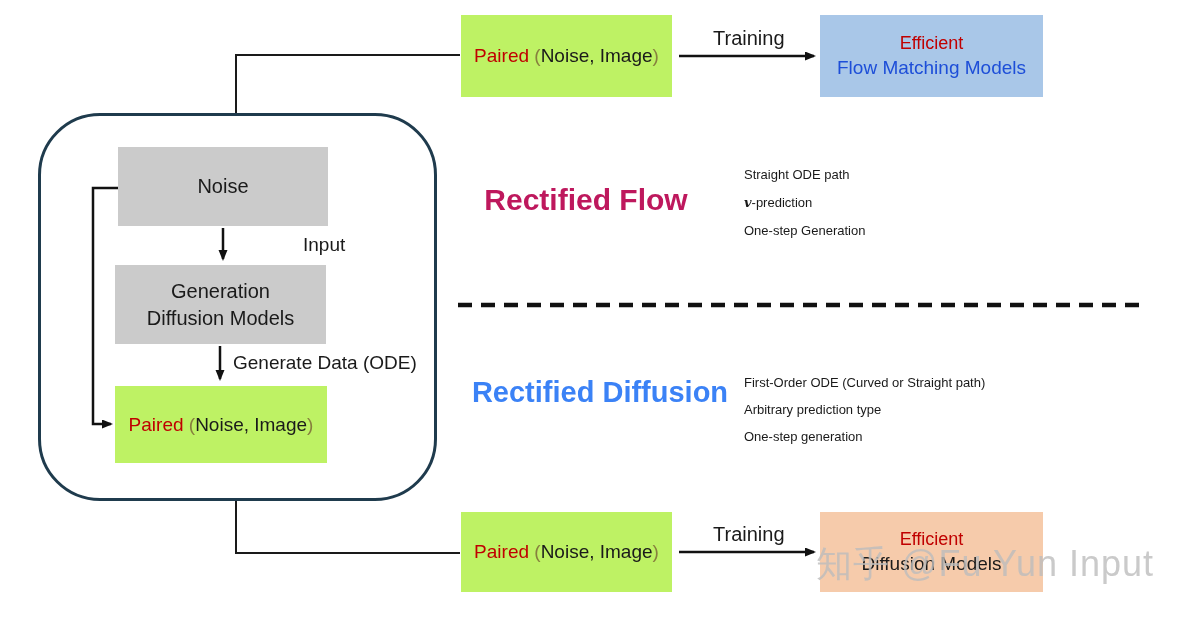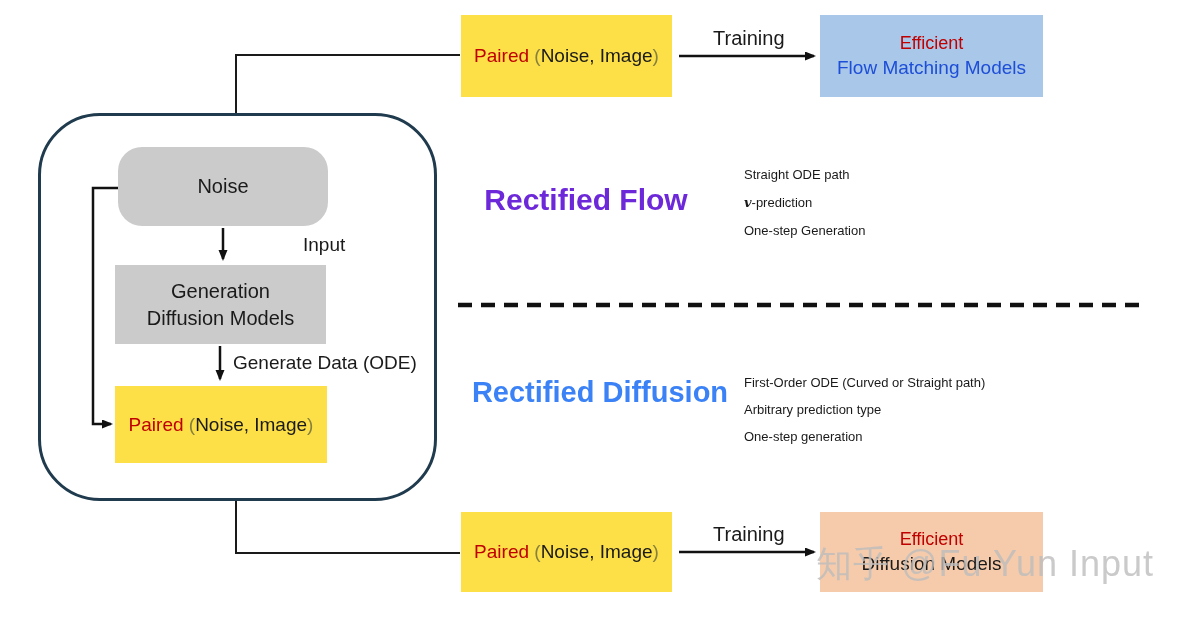--- a/index.html
+++ b/index.html
@@ -6,34 +6,34 @@
   body{
     width:1180px;height:618px;position:relative;background:#ffffff;
     font-family:"Liberation Sans", sans-serif;color:#1a1a1a;overflow:hidden;
   }
   svg.wires{position:absolute;left:0;top:0;width:1180px;height:618px;z-index:1;}
   .box{
     position:absolute;display:flex;align-items:center;justify-content:center;
     text-align:center;z-index:2;font-size:19px;line-height:1.35;
   }
   .gray-box{background:#CBCBCB;}
-  .yellow-box{background:#fde047;}
+  .yellow-box{background:#bef264;}
   .blue-box{background:#A9C7E8;}
   .orange-box{background:#F6CBAB;}
   .container-rect{
     position:absolute;left:38px;top:113px;width:399px;height:388px;
     border:3px solid #1F3B4D;border-radius:62px;box-sizing:border-box;z-index:1;
     background:transparent;
   }
   .red-text{color:#C00000;}
   .olive-text{color:#87803E;}
   .navy-text{color:#1d4ed8;}
   .arrow-label{position:absolute;z-index:3;font-size:19px;white-space:nowrap;text-align:right;}
   .section-title{position:absolute;z-index:3;text-align:center;font-weight:bold;}
-  .rf-title{left:460px;top:183px;width:252px;font-size:30px;color:#6d28d9;}
+  .rf-title{left:460px;top:183px;width:252px;font-size:30px;color:#be185d;}
   .rd-title{left:450px;top:372px;width:300px;font-size:29px;color:#3b82f6;line-height:41px;}
   .bullets{position:absolute;left:744px;z-index:3;font-size:13px;line-height:27px;white-space:nowrap;}
   .rf-bullets{top:161px;line-height:28px;}
   .rd-bullets{top:369px;}
   .math-v{font-family:"DejaVu Serif", serif;font-style:italic;font-weight:bold;}
   .watermark{
     position:absolute;left:816px;top:540px;z-index:5;font-size:36px;
     color:#BDBDBD;opacity:0.8;white-space:nowrap;letter-spacing:1px;
   }
   .paired-line{white-space:nowrap;}
@@ -60,21 +60,21 @@
 
   <path d="M220,346 L220,379" fill="none" stroke="#111" stroke-width="2.5" marker-end="url(#ah)"></path>
 
   <path d="M118,188 L93,188 L93,424 L111,424" fill="none" stroke="#111" stroke-width="2.5" marker-end="url(#ah)"></path>
 
   <path d="M458,305 L1140,305" fill="none" stroke="#111" stroke-width="4.5" stroke-dasharray="14 9"></path>
 </svg>
 
 <div class="container-rect"></div>
 
-<div class="box gray-box" style="left:118px;top:147px;width:210px;height:79px;font-size:20px;border-radius:24px;">
+<div class="box gray-box" style="left:118px;top:147px;width:210px;height:79px;font-size:20px;">
   <span>Noise</span>
 </div>
 
 <div class="arrow-label" style="left:303px;top:234px;">Input</div>
 
 <div class="box gray-box" style="left:115px;top:265px;width:211px;height:79px;font-size:20px;">
   <div>
     <div>Generation</div>
     <div>Diffusion Models</div>
   </div>

